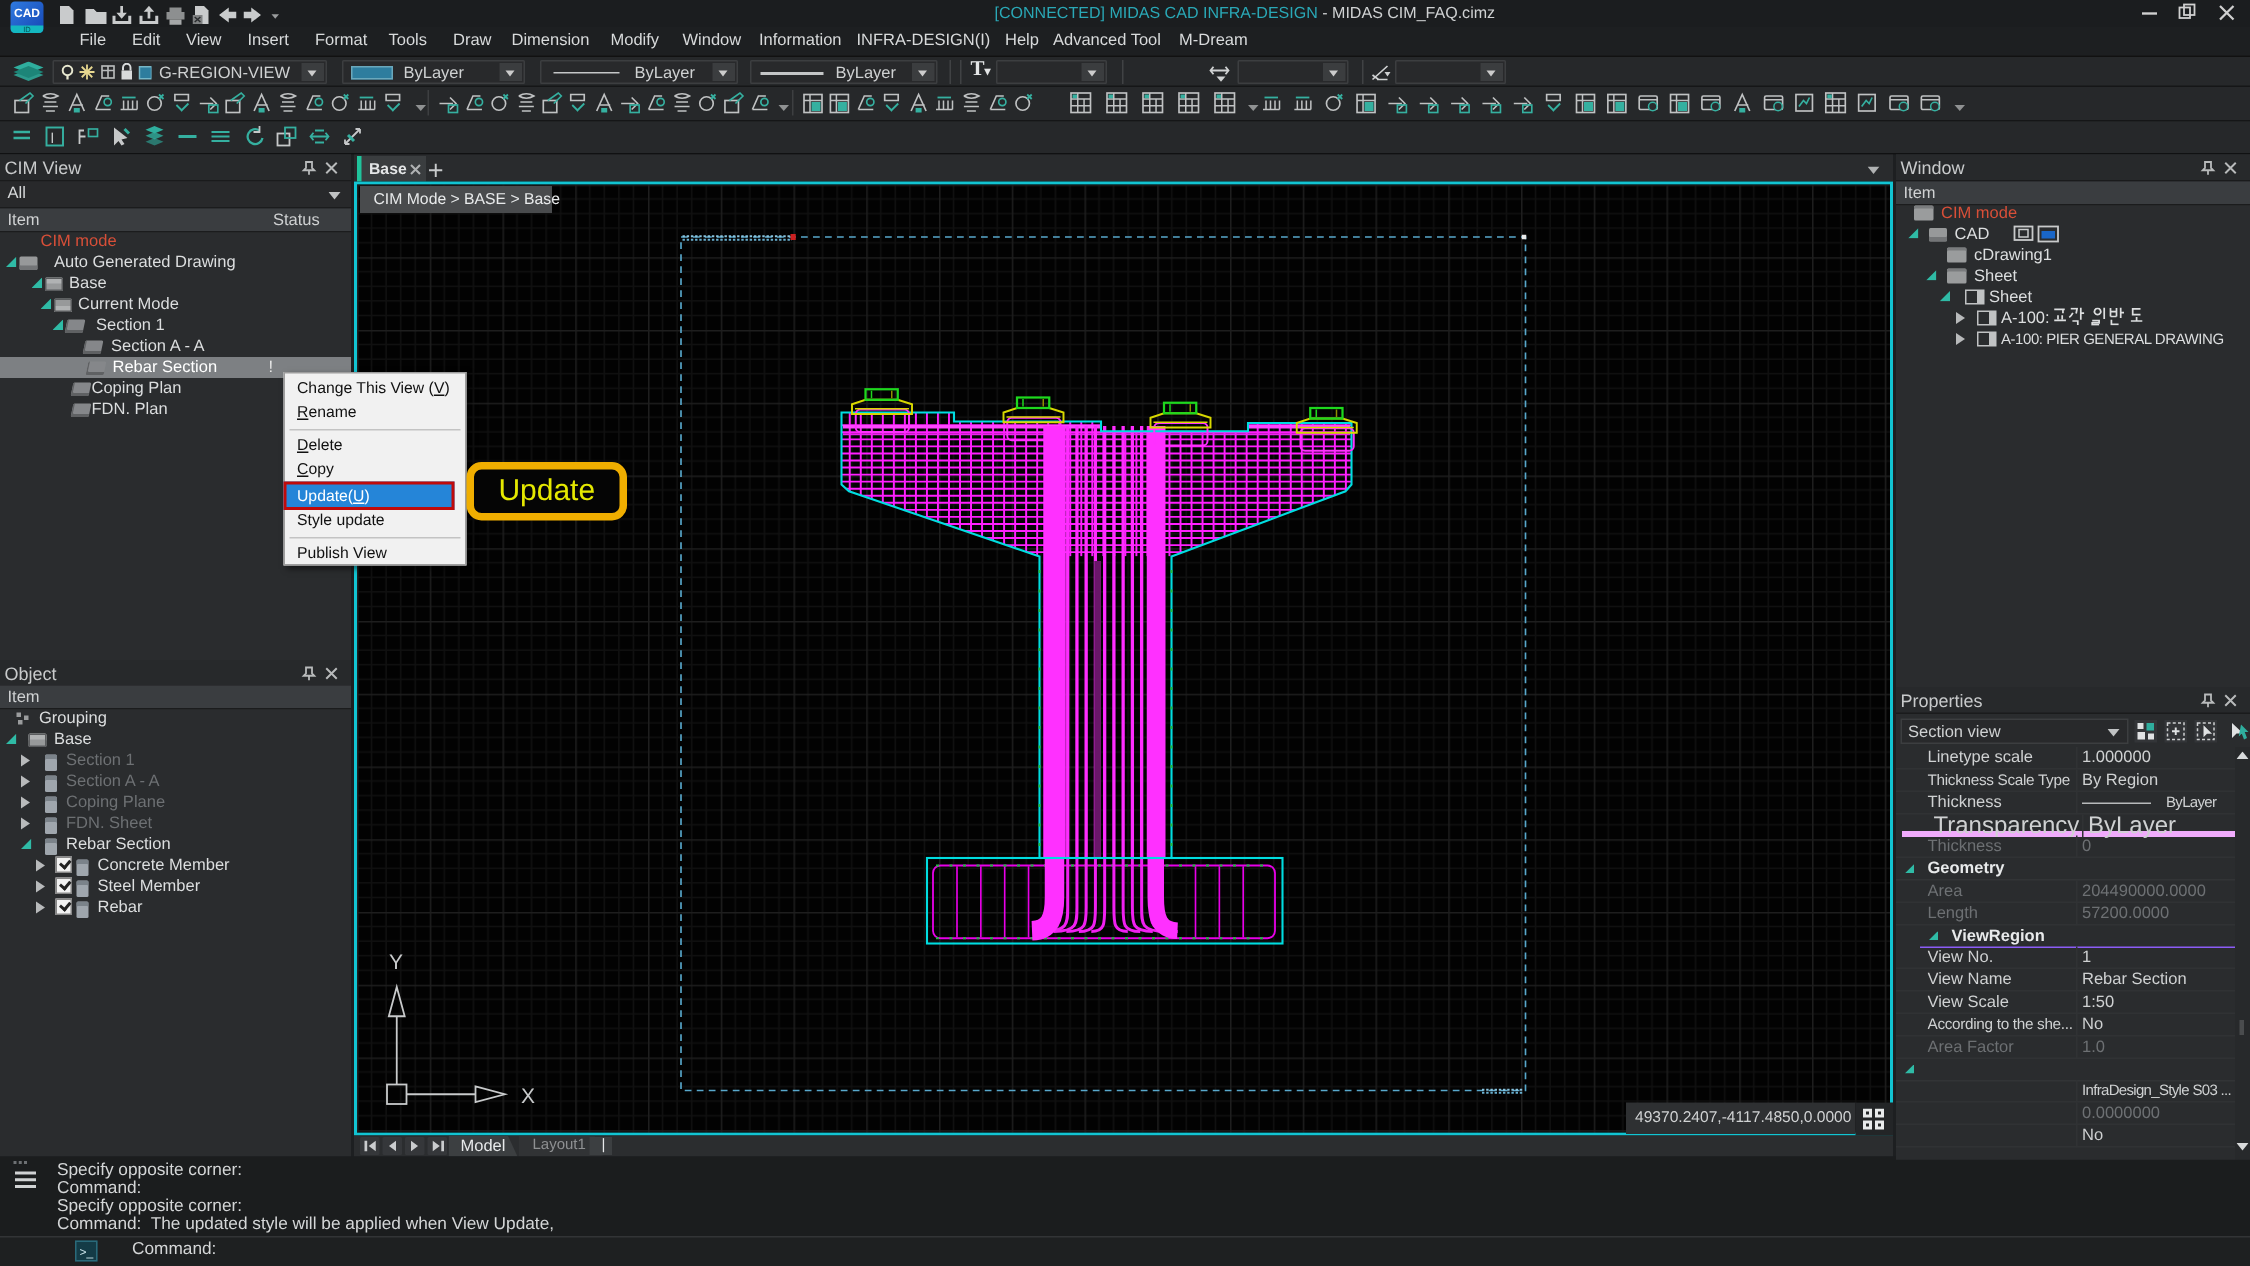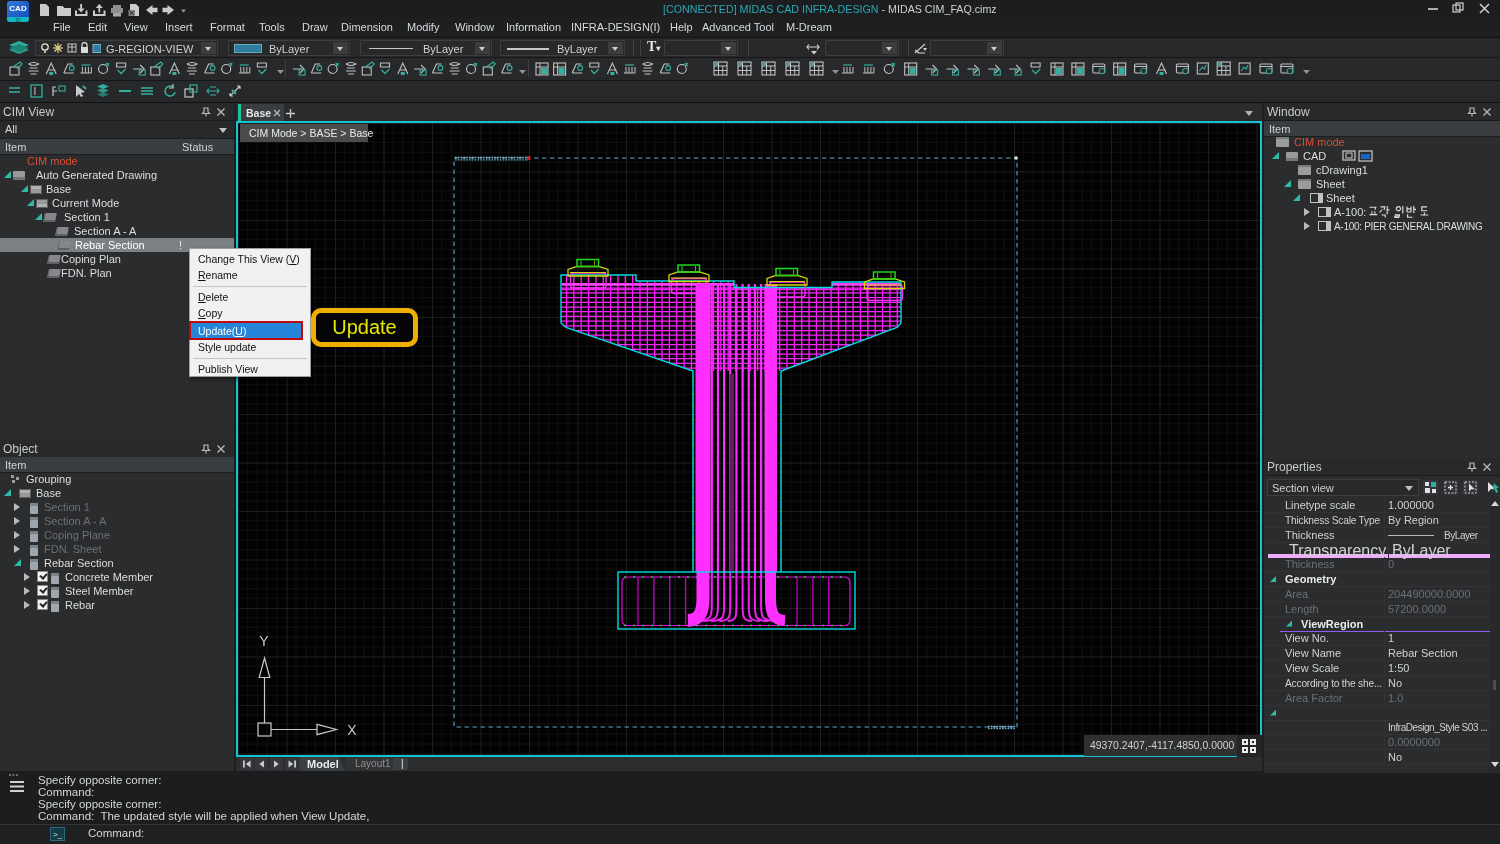--- a/index.html
+++ b/index.html
@@ -690,21 +690,21 @@
   <g fill="#caccce">
           <rect x="3" y="3.5" width="1.8" height="7"></rect>
           <path d="M10.5,3.5 L5.8,7 10.5,10.5 z"></path>
           <path d="M24,3.5 L19.3,7 24,10.5 z"></path>
           <path d="M34,3.5 L38.7,7 34,10.5 z"></path>
           <path d="M48.5,3.5 L53.2,7 48.5,10.5 z"></path>
           <rect x="54.2" y="3.5" width="1.8" height="7"></rect>
         </g>
  </svg>
  <div class="abs" style="left:63px;top:0;width:46px;height:14px;background:#3c3f41;clip-path:polygon(0 0,86% 0,100% 100%,0 100%)">
-        <span style="position:absolute;left:8px;top:1px;font-size:11px;font-weight:bold;color:#e8eaeb">Model</span>
+        <span style="position:absolute;left:8px;top:1px;font-size:11px;font-weight:normal;color:#e8eaeb">Model</span>
       </div>
  <div class="abs" style="left:110px;top:0;width:56px;height:14px;background:#313335;clip-path:polygon(0 0,90% 0,100% 100%,0 100%)">
         <span style="position:absolute;left:9px;top:1px;font-size:10px;color:#8e9092">Layout1</span>
       </div>
  <div class="abs" style="left:157px;top:1px;width:15px;height:12px;background:#3c3f41">
         <span style="position:absolute;left:8px;top:0px;font-size:10px;color:#e8eaeb">|</span>
       </div>
 </div>
 <div id="cmd">
  <svg class="abs" style="left:8px;top:1px" width="20" height="26">

